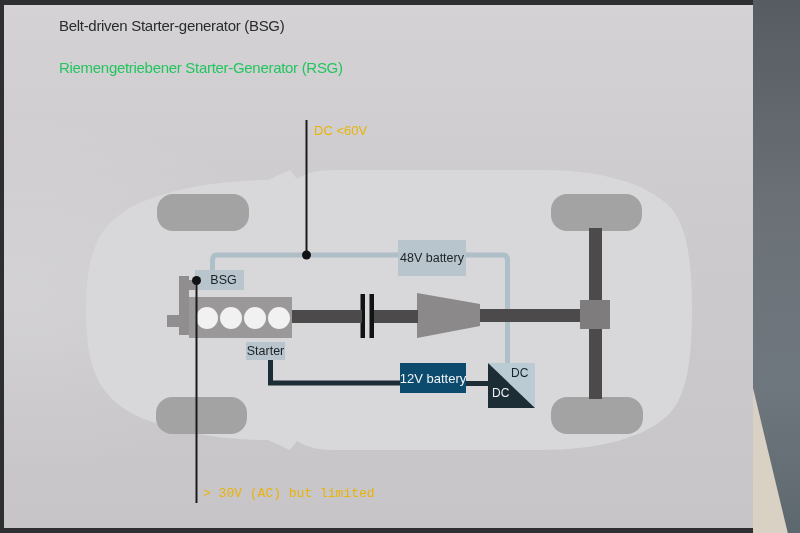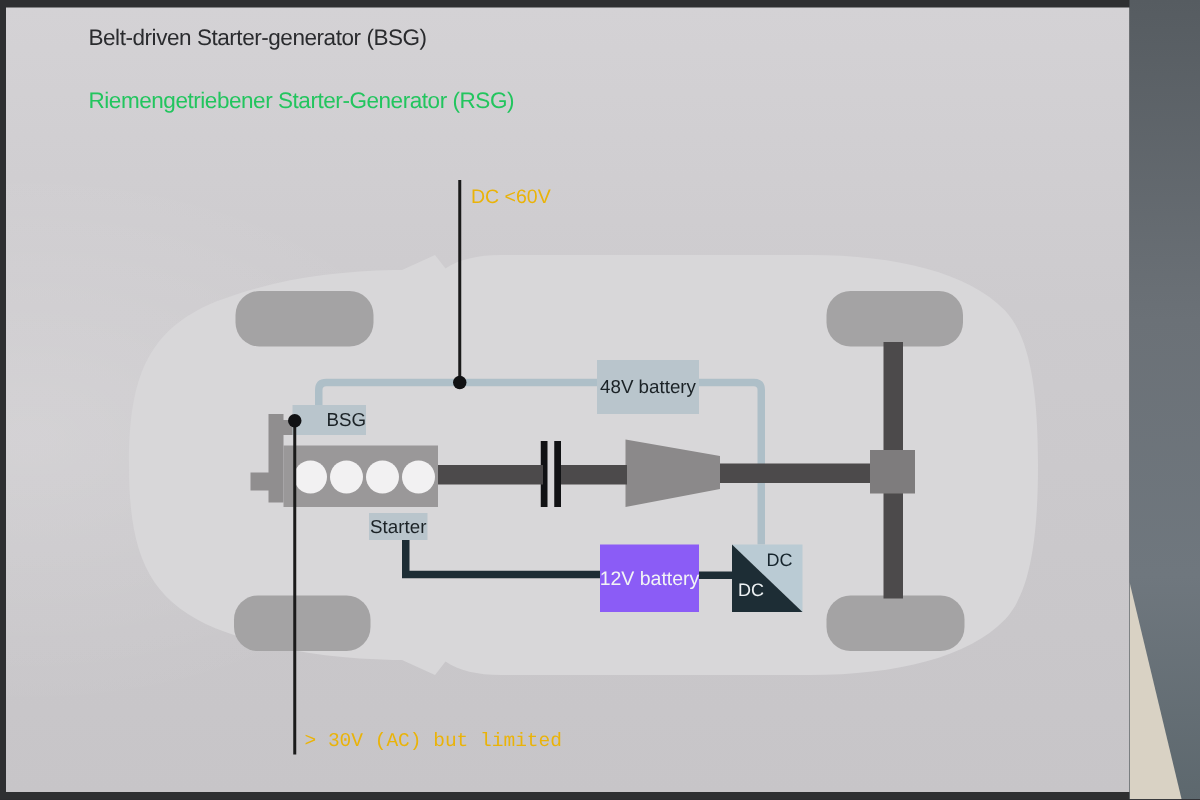--- a/index.html
+++ b/index.html
@@ -19,24 +19,24 @@
         background:#d9d2c4;clip-path:polygon(0 0,0 100%,74% 100%);}
 
   .ttl{position:absolute;white-space:nowrap;font-weight:500;font-size:15px;letter-spacing:-0.3px;}
   #title{left:59px;top:17px;color:#2a2b2e;}
   #subtitle{left:59px;top:35px;color:#22c55e;margin-top:24px;}
 
   svg{position:absolute;left:0;top:0;}
 
   .labelbox{position:absolute;display:flex;align-items:center;justify-content:center;
             background:#b9c5cc;color:#1b2226;font-size:12.5px;white-space:nowrap;}
-  #bsg-box{left:195px;top:270px;width:41px;height:20px;padding-left:8px;justify-content:flex-end;}
+  #bsg-box{left:195px;top:270px;width:41px;height:20px;padding-left:8px;justify-content:center;}
   #starter-box{left:246px;top:342px;width:39px;height:18px;}
   #batt48-box{left:398px;top:240px;width:68px;height:36px;}
-  #batt12-box{left:400px;top:363px;width:66px;height:45px;background:#8b5cf6;color:#f2f4f5;font-size:13px;}
+  #batt12-box{left:400px;top:363px;width:66px;height:30px;background:#0c4a6e;color:#f2f4f5;font-size:13px;}
 
   .dcdc-txt{position:absolute;font-size:12px;white-space:nowrap;}
   #dcdc-hi{left:511px;top:366px;color:#16252d;}
   #dcdc-lo{left:492px;top:386px;color:#eef2f4;}
 
   .anno{position:absolute;font-size:13px;color:#eab308;white-space:nowrap;}
   #anno-dc{left:314px;top:123px;}
   #anno-ac{left:203px;top:486px;font-family:Liberation Mono, monospace;}
 </style>
 </head>

